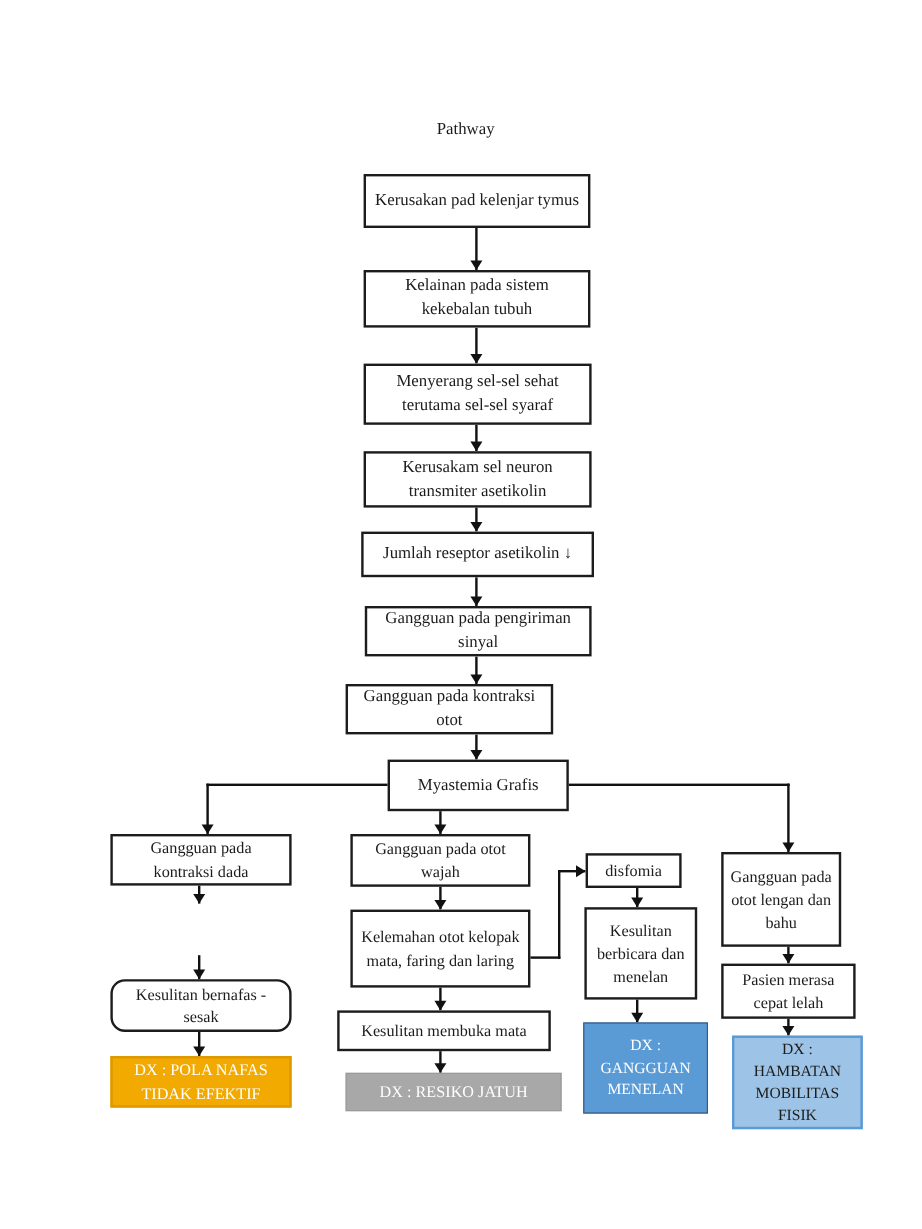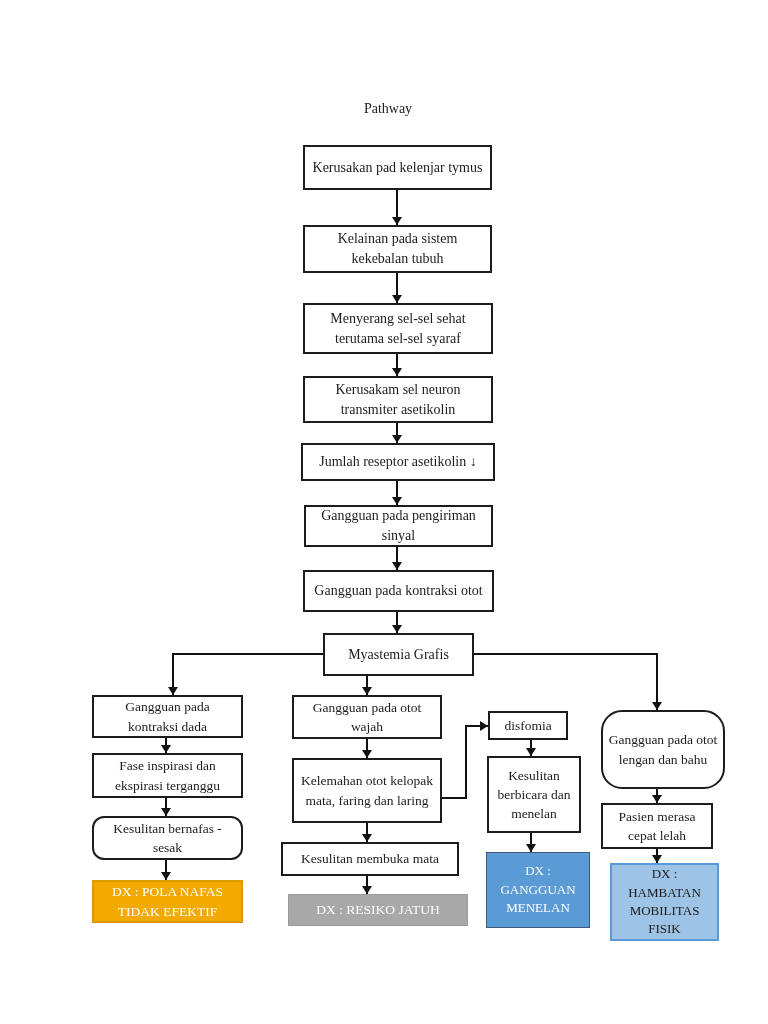--- a/index.html
+++ b/index.html
@@ -20,38 +20,38 @@
     padding:2px 5px;
   }
   .small { font-size:13.5px; }
   
   .n1 { left:303px; top:132px; width:189px; height:45px; }
   .n2 { left:303px; top:212px; width:189px; height:48px; }
   .n3 { left:303px; top:290px; width:190px; height:51px; }
   .n4 { left:303px; top:363px; width:190px; height:47px; }
   .n5 { left:301px; top:430px; width:194px; height:38px; }
   .n6 { left:304px; top:492px; width:189px; height:42px; }
-  .n7 { left:303px; top:557px; width:191px; height:42px; }
+  .n7 { left:288px; top:557px; width:173px; height:42px; }
   .n8 { left:323px; top:620px; width:151px; height:43px; }
   
   .c1a  { left:92px;  top:682px; width:151px; height:43px; }
   .c1b  { left:92px;  top:740px; width:151px; height:45px; }
   .c1c  { left:92px;  top:803px; width:151px; height:44px;border-radius:12px; }
   .c1dx { left:92px;  top:867px; width:151px; height:43px; }
   
   .c2a  { left:292px; top:682px; width:150px; height:44px; }
   .c2b  { left:292px; top:745px; width:150px; height:65px; }
   .c2c  { left:281px; top:829px; width:178px; height:34px; }
   .c2dx { left:288px; top:881px; width:180px; height:32px; }
   
   .c3a  { left:488px; top:698px; width:80px;  height:29px; }
   .c3b  { left:487px; top:743px; width:94px;  height:77px; }
   .c3dx { left:486px; top:839px; width:104px; height:76px; }
   
-  .c4a  { left:601px; top:697px; width:124px; height:79px;border-radius:21px; }
+  .c4a  { left:601px; top:697px; width:100px; height:79px; }
   .c4b  { left:601px; top:790px; width:112px; height:46px; }
   .c4dx { left:610px; top:850px; width:109px; height:78px; }
   
   .dx-orange    { background:#F2A900; border:2px solid #DD9A00; color:#ffffff; }
   .dx-gray      { background:#A8A8A8; border:1px solid #9a9a9a; color:#ffffff; }
   .dx-blue      { background:#5B9BD5; border:1px solid #3a5a80; color:#ffffff; font-size:13px; }
   .dx-lightblue { background:#9DC3E6; border:2px solid #5B9BD5; color:#1c1c1c; font-size:13px; }
   
   .vl { position:absolute; width:2px; background:#111; }
   .hl { position:absolute; height:2px; background:#111; }
@@ -110,21 +110,20 @@
   <div class="box n1">Kerusakan pad kelenjar tymus</div>
   <div class="box n2">Kelainan pada sistem kekebalan tubuh</div>
   <div class="box n3">Menyerang sel-sel sehat terutama sel-sel syaraf</div>
   <div class="box n4">Kerusakam sel neuron transmiter asetikolin</div>
   <div class="box n5">Jumlah reseptor asetikolin ↓</div>
   <div class="box n6">Gangguan pada pengiriman sinyal</div>
   <div class="box n7">Gangguan pada kontraksi otot</div>
   <div class="box n8">Myastemia Grafis</div>
 
   <div class="box small c1a">Gangguan pada kontraksi dada</div>
-  <div class="box small c1b">Fase inspirasi dan ekspirasi terganggu</div>
   <div class="box small c1c">Kesulitan bernafas - sesak</div>
   <div class="box small c1dx dx-orange">DX : POLA NAFAS TIDAK EFEKTIF</div>
 
   <div class="box small c2a">Gangguan pada otot wajah</div>
   <div class="box small c2b">Kelemahan otot kelopak mata, faring dan laring</div>
   <div class="box small c2dx dx-gray">DX : RESIKO JATUH</div>
   <div class="box small c2c">Kesulitan membuka mata</div>
 
   <div class="box small c3a">disfomia</div>
   <div class="box small c3b">Kesulitan berbicara dan menelan</div>

